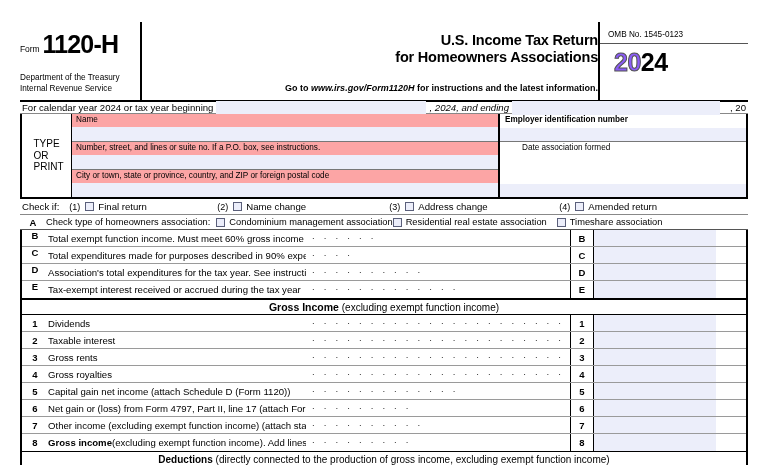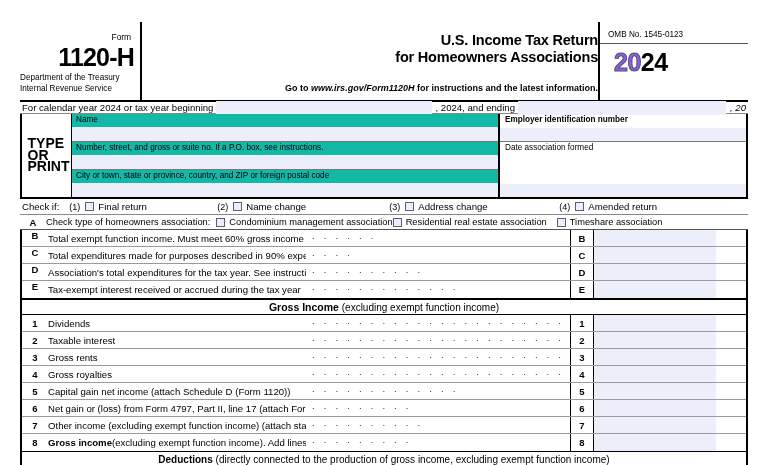--- a/index.html
+++ b/index.html
@@ -30,21 +30,20 @@
   .hdr-left {
     width: 122px;
     position: relative;
     border-right: 2px solid #000;
     padding-right: 6px;
   }
   .form-num-line {
     display: flex;
     align-items: flex-end;
     padding-top: 10px;
-    flex-direction: column;
   }
   .lbl-form {
     font-size: 8.5px;
     font-weight: normal;
     padding-bottom: 3px;
     padding-right: 3px;
     letter-spacing: -0.1px;
   }
   .form-number {
     font-size: 25px;
@@ -115,46 +114,46 @@
     font-size: 9.6px;
     position: relative;
   }
   .calyear .cy-a { padding-left: 2px; }
   .calyear .cy-fill1 {
     flex: 1;
     background: #eceefa;
     height: 14px;
     margin-left: 3px;
   }
-  .calyear .cy-b { padding: 12px 3px; }
+  .calyear .cy-b { padding: 12px 3px; font-style: italic; }
   .calyear .cy-fill2 {
     width: 208px;
     background: #eceefa;
     height: 14px;
   }
-  .calyear .cy-c { padding-left: 4px; padding-right: 2px; font-style: italic; }
+  .calyear .cy-c { padding-left: 10px; padding-right: 2px; }
 
   
   .addr-block {
     display: flex;
     border-left: 2px solid #000;
     border-right: 2px solid #000;
     border-bottom: 2px solid #000;
     height: 85px;
   }
   .typeprint {
     width: 50px;
     border-right: 1.5px solid #000;
     display: flex;
     align-items: center;
     justify-content: center;
   }
   .typeprint-txt {
-    font-size: 14px;
-    font-weight: bold;
+    font-size: 10px;
+    font-weight: normal;
     line-height: 11.5px;
     padding-left: 4px;
   }
   .addr-left {
     width: 428px;
     border-right: 2px solid #000;
     display: flex;
     flex-direction: column;
   }
   .addr-row {
@@ -163,21 +162,21 @@
     border-bottom: 1.5px solid #777;
     background: #eceefa;
   }
   .addr-row:last-child { border-bottom: none; }
   .addr-row .cap {
     position: absolute;
     top: 1px; left: 4px;
     font-size: 8.2px;
     background: transparent;
   }
-  .addr-row.white-top { background: #14b8a6; }
+  .addr-row.white-top { background: #fca5a5; }
   .addr-row .fillzone {
     position: absolute;
     left: 0; right: 0; bottom: 0;
     height: 14px;
     background: #eceefa;
   }
   .addr-right {
     flex: 1;
     display: flex;
     flex-direction: column;
@@ -193,21 +192,21 @@
   }
   .ein-row .fillzone {
     position: absolute; left: 0; right: 0; bottom: 0;
     height: 13px; background: #eceefa;
   }
   .dateform-row {
     flex: 1;
     position: relative;
   }
   .dateform-row .cap {
-    position: absolute; top: 1px; left: 5px;
+    position: absolute; top: 1px; left: 22px;
     font-size: 8.2px;
   }
   .dateform-row .fillzone {
     position: absolute; left: 0; right: 0; bottom: 0;
     height: 13px; background: #eceefa;
   }
 
   
   .checkif {
     display: flex;
@@ -403,21 +402,21 @@
         <div>PRINT</div>
       </div>
     </div>
 
     <div class="addr-left">
       <div class="addr-row white-top">
         <span class="cap">Name</span>
         <span class="fillzone"></span>
       </div>
       <div class="addr-row white-top">
-        <span class="cap">Number, street, and gross or suite no. If a P.O. box, see instructions.</span>
+        <span class="cap">Number, street, and lines or suite no. If a P.O. box, see instructions.</span>
         <span class="fillzone"></span>
       </div>
       <div class="addr-row white-top">
         <span class="cap">City or town, state or province, country, and ZIP or foreign postal code</span>
         <span class="fillzone"></span>
       </div>
     </div>
 
     <div class="addr-right">
       <div class="ein-row">

